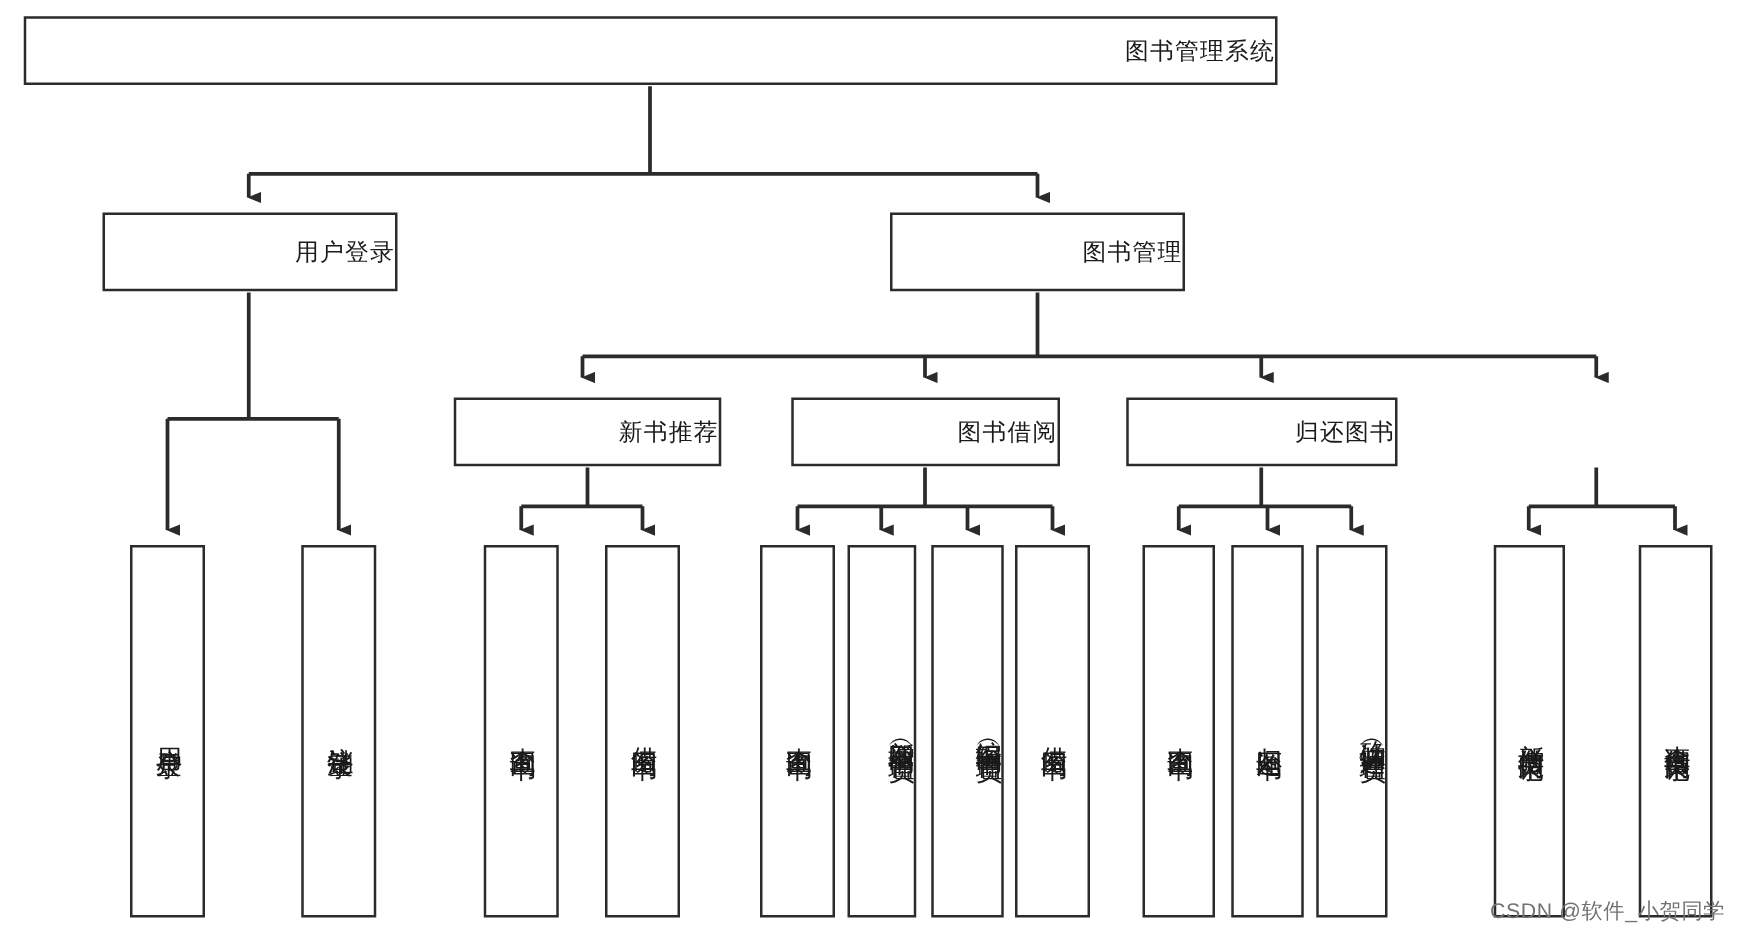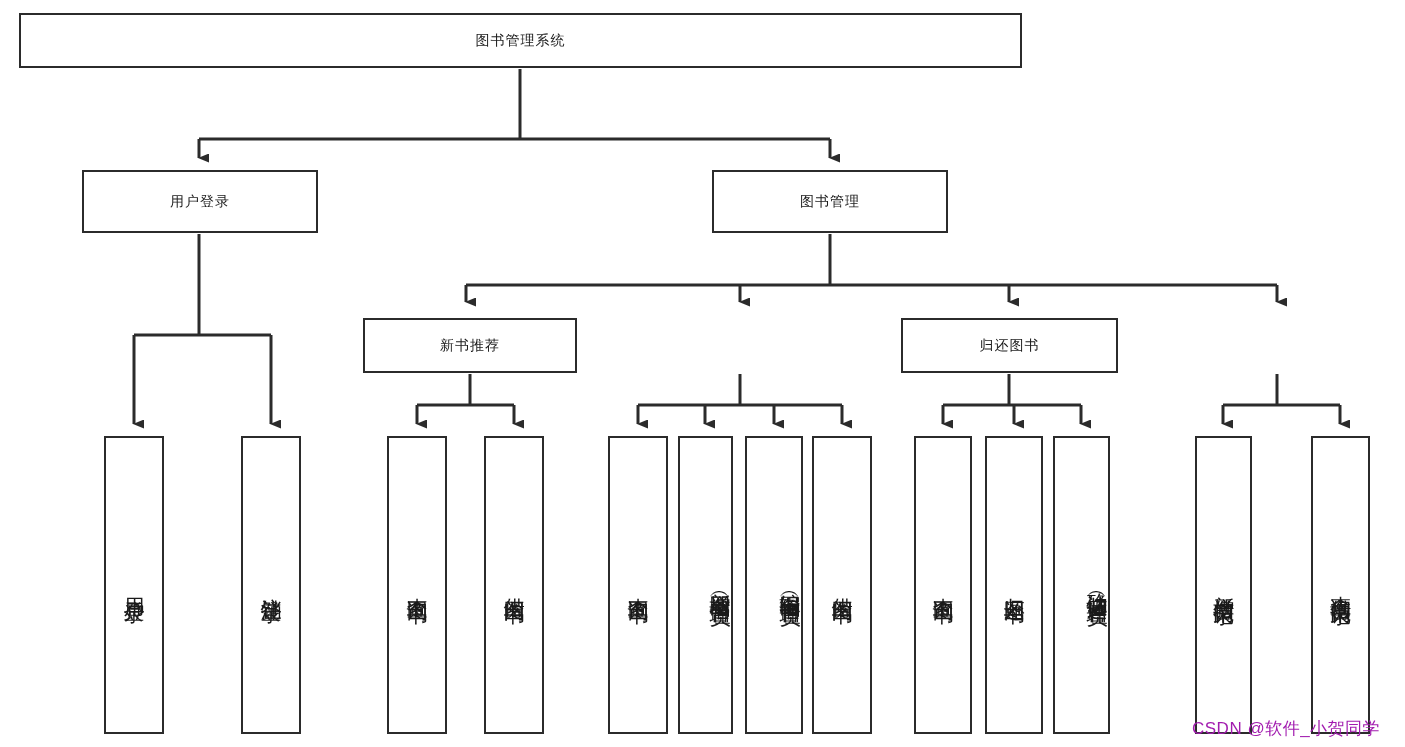--- a/index.html
+++ b/index.html
@@ -29,23 +29,24 @@
     position: absolute;
     box-sizing: border-box;
     background: #ffffff;
     border: 2px solid #2b2b2b;
     display: flex;
     align-items: center;
     justify-content: center;
     color: #1a1a1a;
   }
   .node-h {
-    font-size: 14px;
+    font-size: 19px;
     letter-spacing: 1px;
     white-space: nowrap;
+    justify-content: flex-end;
   }
   .node-v {
     font-size: 21px;
     letter-spacing: 2px;
     writing-mode: vertical-rl;
     text-orientation: upright;
     line-height: 1.08;
     padding-top: 4px;
     padding-bottom: 4px;
     align-items: flex-start;
@@ -53,21 +54,21 @@
   }
   .node-v.vtop {
     align-items: flex-start;
   }
   .node-v.vmid {
     align-items: center;
   }
   .watermark {
     position: absolute;
     font-size: 17px;
-    color: #a21caf;
+    color: #737373;
     white-space: nowrap;
     letter-spacing: 0.5px;
   }
 </style>
 </head>
 <body>
 
 <div id="diagram-root">
 
   <svg class="wires" viewBox="0 0 1405 747" xmlns="http://www.w3.org/2000/svg">
@@ -127,20 +128,23 @@
   <div class="node node-h" style="left:82px; top:170px; width:236px; height:63px;">
     <span>用户登录</span>
   </div>
   <div class="node node-h" style="left:712px; top:170px; width:236px; height:63px;">
     <span>图书管理</span>
   </div>
 
   <div class="node node-h" style="left:363px; top:318px; width:214px; height:55px;">
     <span>新书推荐</span>
   </div>
+  <div class="node node-h" style="left:633px; top:318px; width:215px; height:55px;">
+    <span>图书借阅</span>
+  </div>
   <div class="node node-h" style="left:901px; top:318px; width:217px; height:55px;">
     <span>归还图书</span>
   </div>
 
   <div class="node node-v vmid" style="left:104px; top:436px; width:60px; height:298px;">
     <span>用户登录</span>
   </div>
   <div class="node node-v vmid" style="left:241px; top:436px; width:60px; height:298px;">
     <span>注销登录</span>
   </div>

